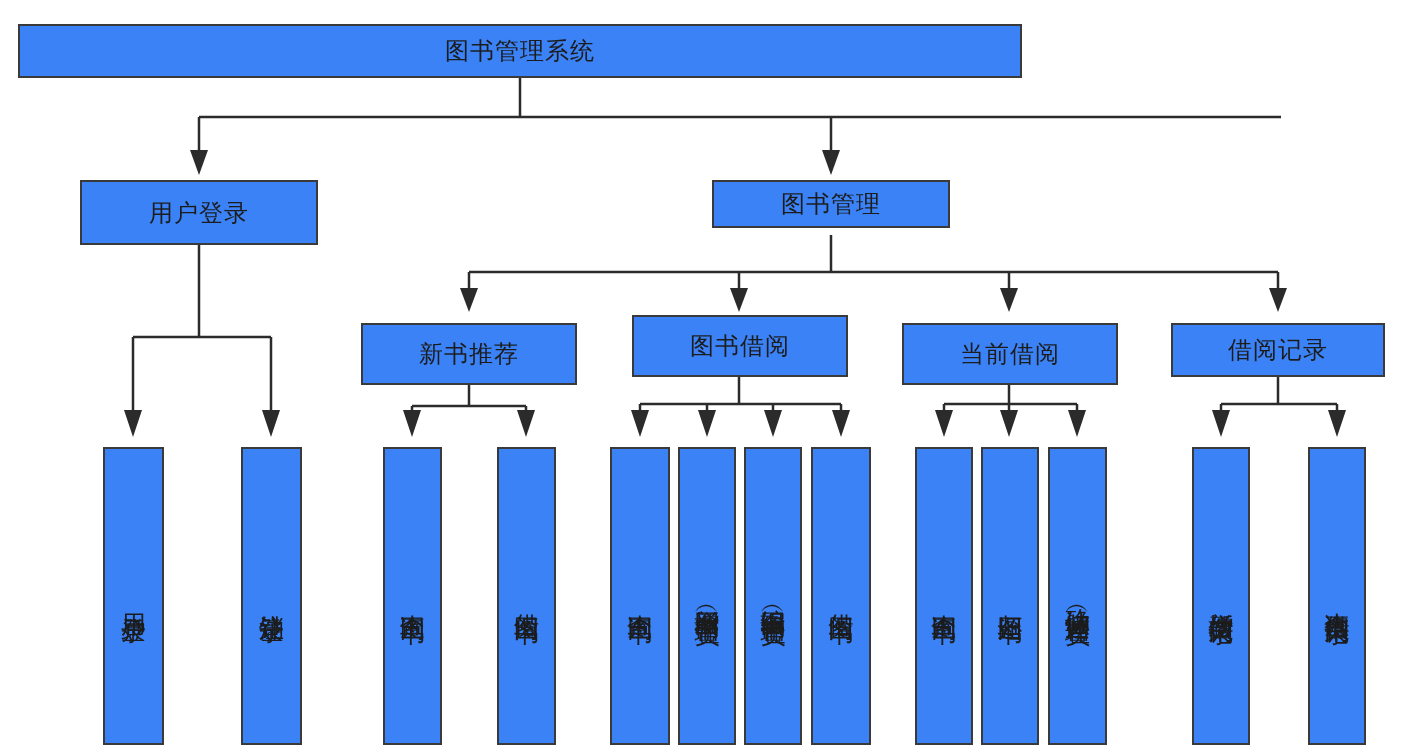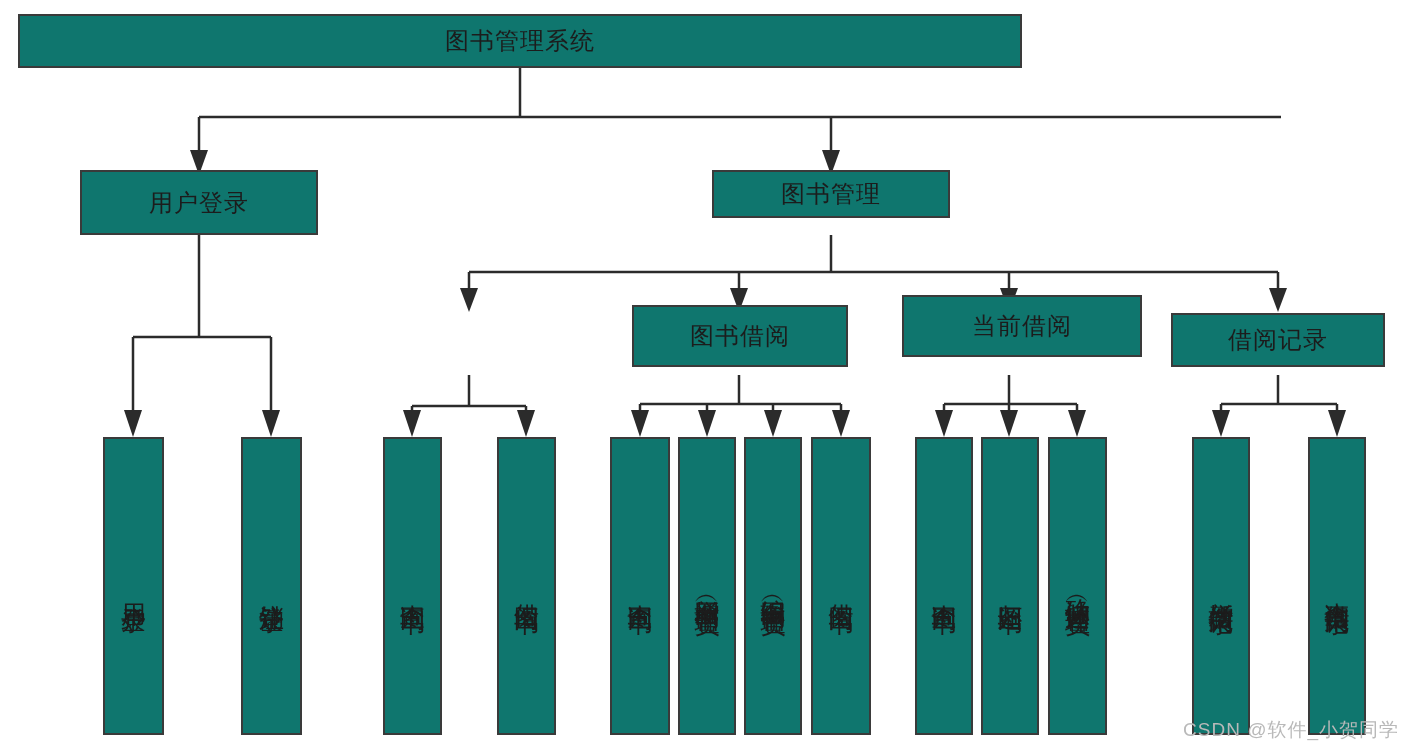--- a/index.html
+++ b/index.html
@@ -14,25 +14,26 @@
     position: relative;
     width: 1405px;
     height: 747px;
     background: #ffffff;
     overflow: hidden;
   }
   .node {
     position: absolute;
     box-sizing: border-box;
     border: 2.5px solid #3a3a3a;
-    background: #0f766e;
+    background: #3b82f6;
     display: flex;
     align-items: center;
     justify-content: center;
     color: #1c1c1c;
+    margin-top: 10px;
   }
   .node.horiz {
     font-size: 24px;
     letter-spacing: 1px;
   }
   .node.vert {
     writing-mode: vertical-rl;
     text-orientation: upright;
     font-size: 25px;
     letter-spacing: 2px;
@@ -145,26 +146,29 @@
   </div>
 
   <div class="node horiz" style="left:80px; top:170px; width:238px; height:65px;">
     <span class="label">用户登录</span>
   </div>
 
   <div class="node horiz" style="left:712px; top:170px; width:238px; height:48px;">
     <span class="label">图书管理</span>
   </div>
 
+  <div class="node horiz" style="left:361px; top:313px; width:216px; height:62px;">
+    <span class="label">新书推荐</span>
+  </div>
 
   <div class="node horiz" style="left:632px; top:305px; width:216px; height:62px;text-align:right;">
     <span class="label">图书借阅</span>
   </div>
 
-  <div class="node horiz" style="left:902px; top:295px; width:240px; height:62px;">
+  <div class="node horiz" style="left:902px; top:313px; width:216px; height:62px;">
     <span class="label">当前借阅</span>
   </div>
 
   <div class="node horiz" style="left:1171px; top:313px; width:214px; height:54px;">
     <span class="label">借阅记录</span>
   </div>
 
   <div class="node vert" style="left:103px; top:437px; width:61px; height:298px;">
     <span class="label">用户登录</span>
   </div>
@@ -210,15 +214,14 @@
   </div>
 
   <div class="node vert" style="left:1192px; top:437px; width:58px; height:298px;">
     <span class="label">新增借阅记录</span>
   </div>
 
   <div class="node vert" style="left:1308px; top:437px; width:58px; height:298px;">
     <span class="label">查询借阅记录</span>
   </div>
 
-  <div class="watermark">CSDN @软件_小贺同学</div>
 
 </div>
 
 </body></html>

